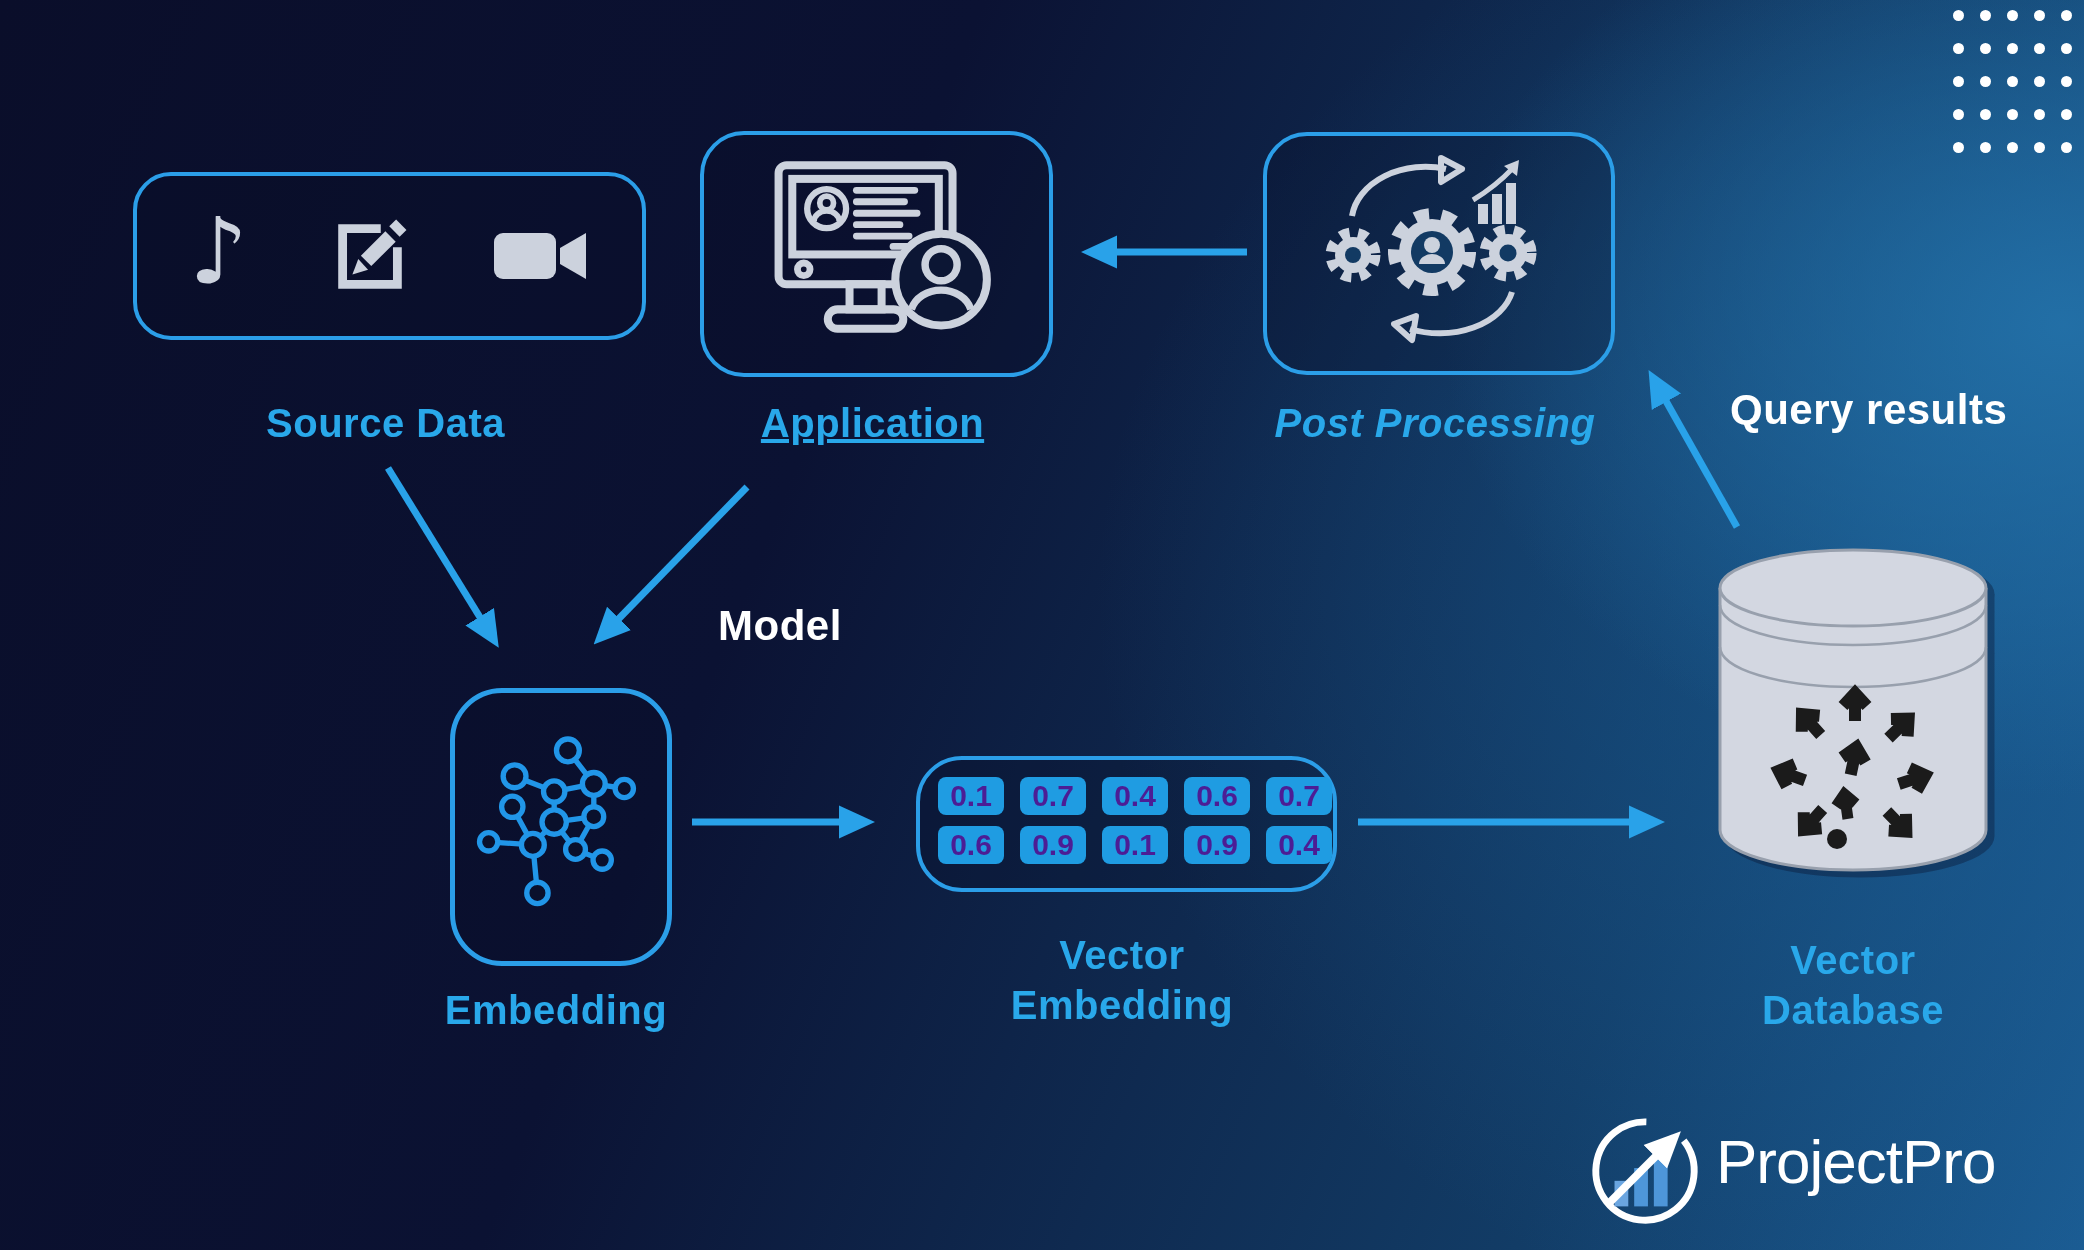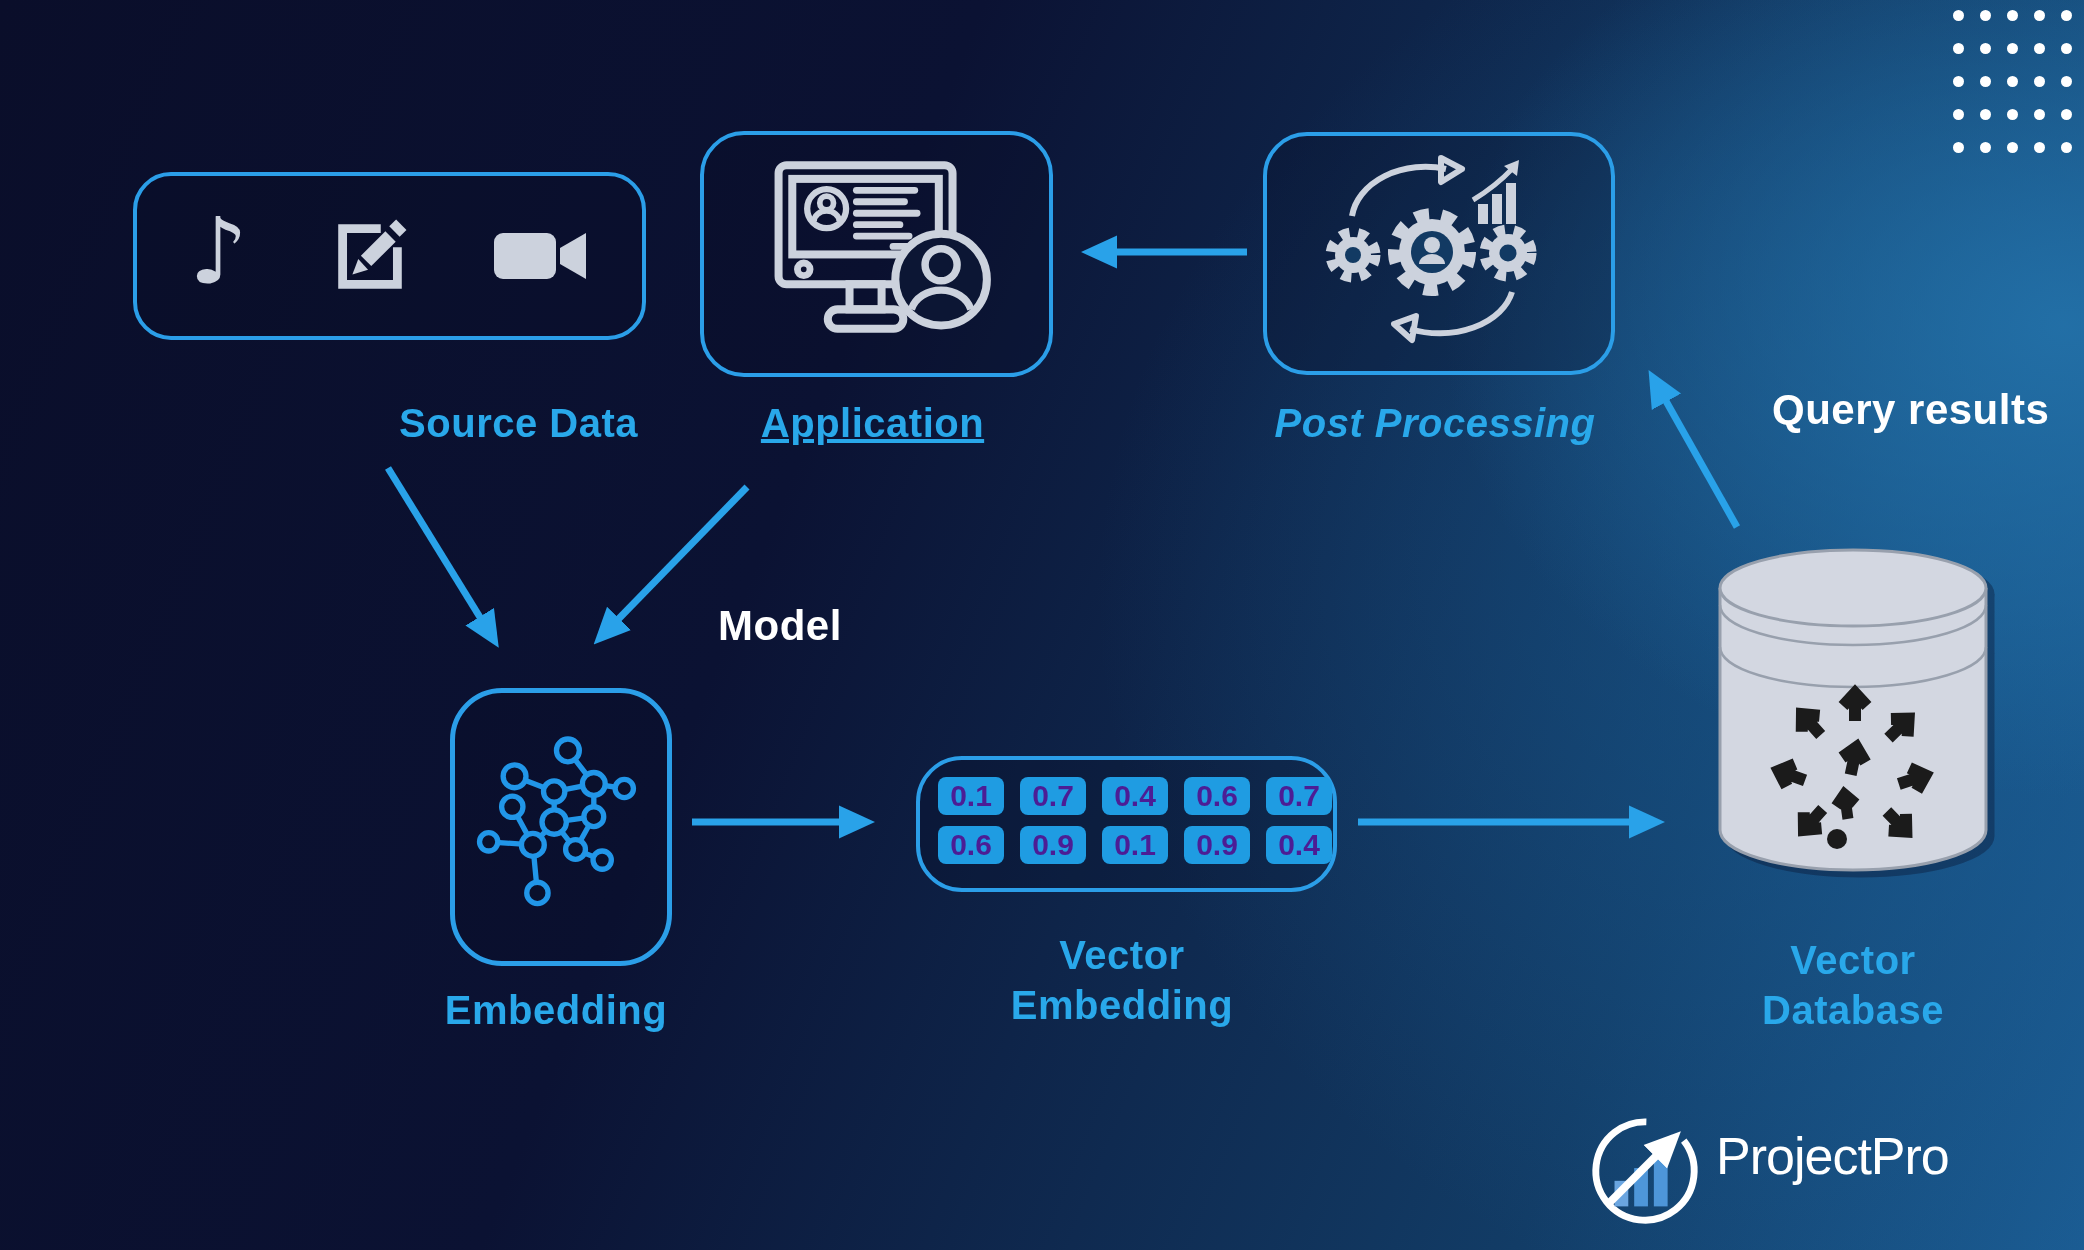--- a/index.html
+++ b/index.html
@@ -12,21 +12,21 @@
       linear-gradient(112deg,#0a0e2a 0%,#0b1233 38%,#123c66 78%,#1b5c93 100%);
   }
   .box{position:absolute;border:4px solid #2b9ee8;background:rgba(6,10,34,.25);}
   .label{position:absolute;color:#29a8ea;font-weight:bold;font-size:40px;text-align:center;line-height:50px;letter-spacing:.5px;}
   .white-note{position:absolute;color:#ffffff;font-weight:bold;font-size:42px;letter-spacing:.5px;}
   .chips{position:absolute;left:938px;top:777px;display:grid;grid-template-columns:repeat(5,66px);grid-auto-rows:38px;column-gap:16px;row-gap:11px;}
   .chip{background:#1f9ce2;border-radius:8px;color:#4c1d95;font-weight:bold;font-size:30px;display:flex;align-items:center;justify-content:center;}
   .dots{position:absolute;left:1953px;top:10px;display:grid;grid-template-columns:repeat(5,11px);grid-auto-rows:11px;column-gap:16px;row-gap:22px;}
   .dots i{display:block;width:11px;height:11px;border-radius:50%;background:#fff;}
   svg{position:absolute;overflow:visible;}
-  .logo-text{position:absolute;left:1716px;top:1126px;color:#fff;font-size:52px;font-weight:400;letter-spacing:-1px;font-family:"Liberation Sans",sans-serif;}
+  .logo-text{position:absolute;left:1716px;top:1126px;color:#fff;font-size:62px;font-weight:400;letter-spacing:-1px;font-family:"Liberation Sans",sans-serif;}
 </style>
 </head>
 <body>
 
 <div id="canvas">
 
   <div class="dots">
     <i></i>
       <i></i>
       <i></i>
@@ -60,21 +60,21 @@
       <path d="M56,17 H17 V74 H73 V36" fill="none" stroke="#ccd2dd" stroke-width="9"></path>
       <line x1="41" y1="50" x2="66" y2="25" stroke="#ccd2dd" stroke-width="15"></line>
       <path d="M27,64 L43,59 L33,48 Z" fill="#ccd2dd"></path>
       <line x1="70" y1="20" x2="77" y2="13" stroke="#ccd2dd" stroke-width="15"></line>
     </svg>
     <svg width="98" height="80" viewBox="0 0 98 78" style="position:static;">
       <rect x="2" y="16" width="62" height="46" rx="9" fill="#ccd2dd"></rect>
       <path d="M68,31 L94,16 V62 L68,47 Z" fill="#ccd2dd"></path>
     </svg>
   </div>
-  <div class="label" style="left:133px;top:398px;width:505px;text-align:right;">Source Data</div>
+  <div class="label" style="left:133px;top:398px;width:505px;">Source Data</div>
 
   <div class="box" style="left:700px;top:131px;width:345px;height:238px;border-radius:44px;"></div>
   <svg style="left:764px;top:156px;" width="226" height="190" viewBox="0 0 196 166">
     <g stroke="#ccd2dd" fill="none" stroke-width="7">
       <rect x="12" y="8" width="152" height="104" rx="7"></rect>
       <rect x="24" y="20" width="128" height="66"></rect>
       <circle cx="34" cy="99" r="5.5" stroke-width="6"></circle>
       <rect x="74" y="112" width="28" height="22" stroke-width="7"></rect>
       <rect x="55" y="134" width="66" height="17" rx="8.5"></rect>
       <circle cx="54" cy="46" r="17" stroke-width="5.5"></circle>
@@ -127,21 +127,21 @@
       <circle cx="132" cy="100" r="21" fill="#123a63"></circle>
       <circle cx="132" cy="93" r="8" fill="#ccd2dd"></circle>
       <path d="M119,112 a13,10 0 0 1 26,0 Z" fill="#ccd2dd"></path>
     </g>
 
     <path d="M212,140 A74,52 0 0 1 110,177" fill="none" stroke="#ccd2dd" stroke-width="6"></path>
     <path d="M116,164 L94,172 L112,188 Z" fill="none" stroke="#ccd2dd" stroke-width="6" stroke-linejoin="round"></path>
   </svg>
   <div class="label" style="left:1263px;top:398px;width:344px;font-style:italic;">Post Processing</div>
 
-  <div class="white-note" style="left:1730px;top:386px;margin-left:42px;">Query results</div>
+  <div class="white-note" style="left:1730px;top:386px;">Query results</div>
   <div class="white-note" style="left:718px;top:602px;">Model</div>
 
   <div class="box" style="left:450px;top:688px;width:212px;height:268px;border-radius:52px;border-width:5px;"></div>
   <svg style="left:478px;top:728px;" width="160" height="185" viewBox="0 0 210 240">
     <g stroke="#2196e8" stroke-width="7" stroke-linecap="round">
       <line x1="118" y1="28" x2="152" y2="72"></line>
       <line x1="48" y1="62" x2="100" y2="82"></line>
       <line x1="100" y1="82" x2="152" y2="72"></line>
       <line x1="152" y1="72" x2="192" y2="78"></line>
       <line x1="100" y1="82" x2="100" y2="122"></line>

